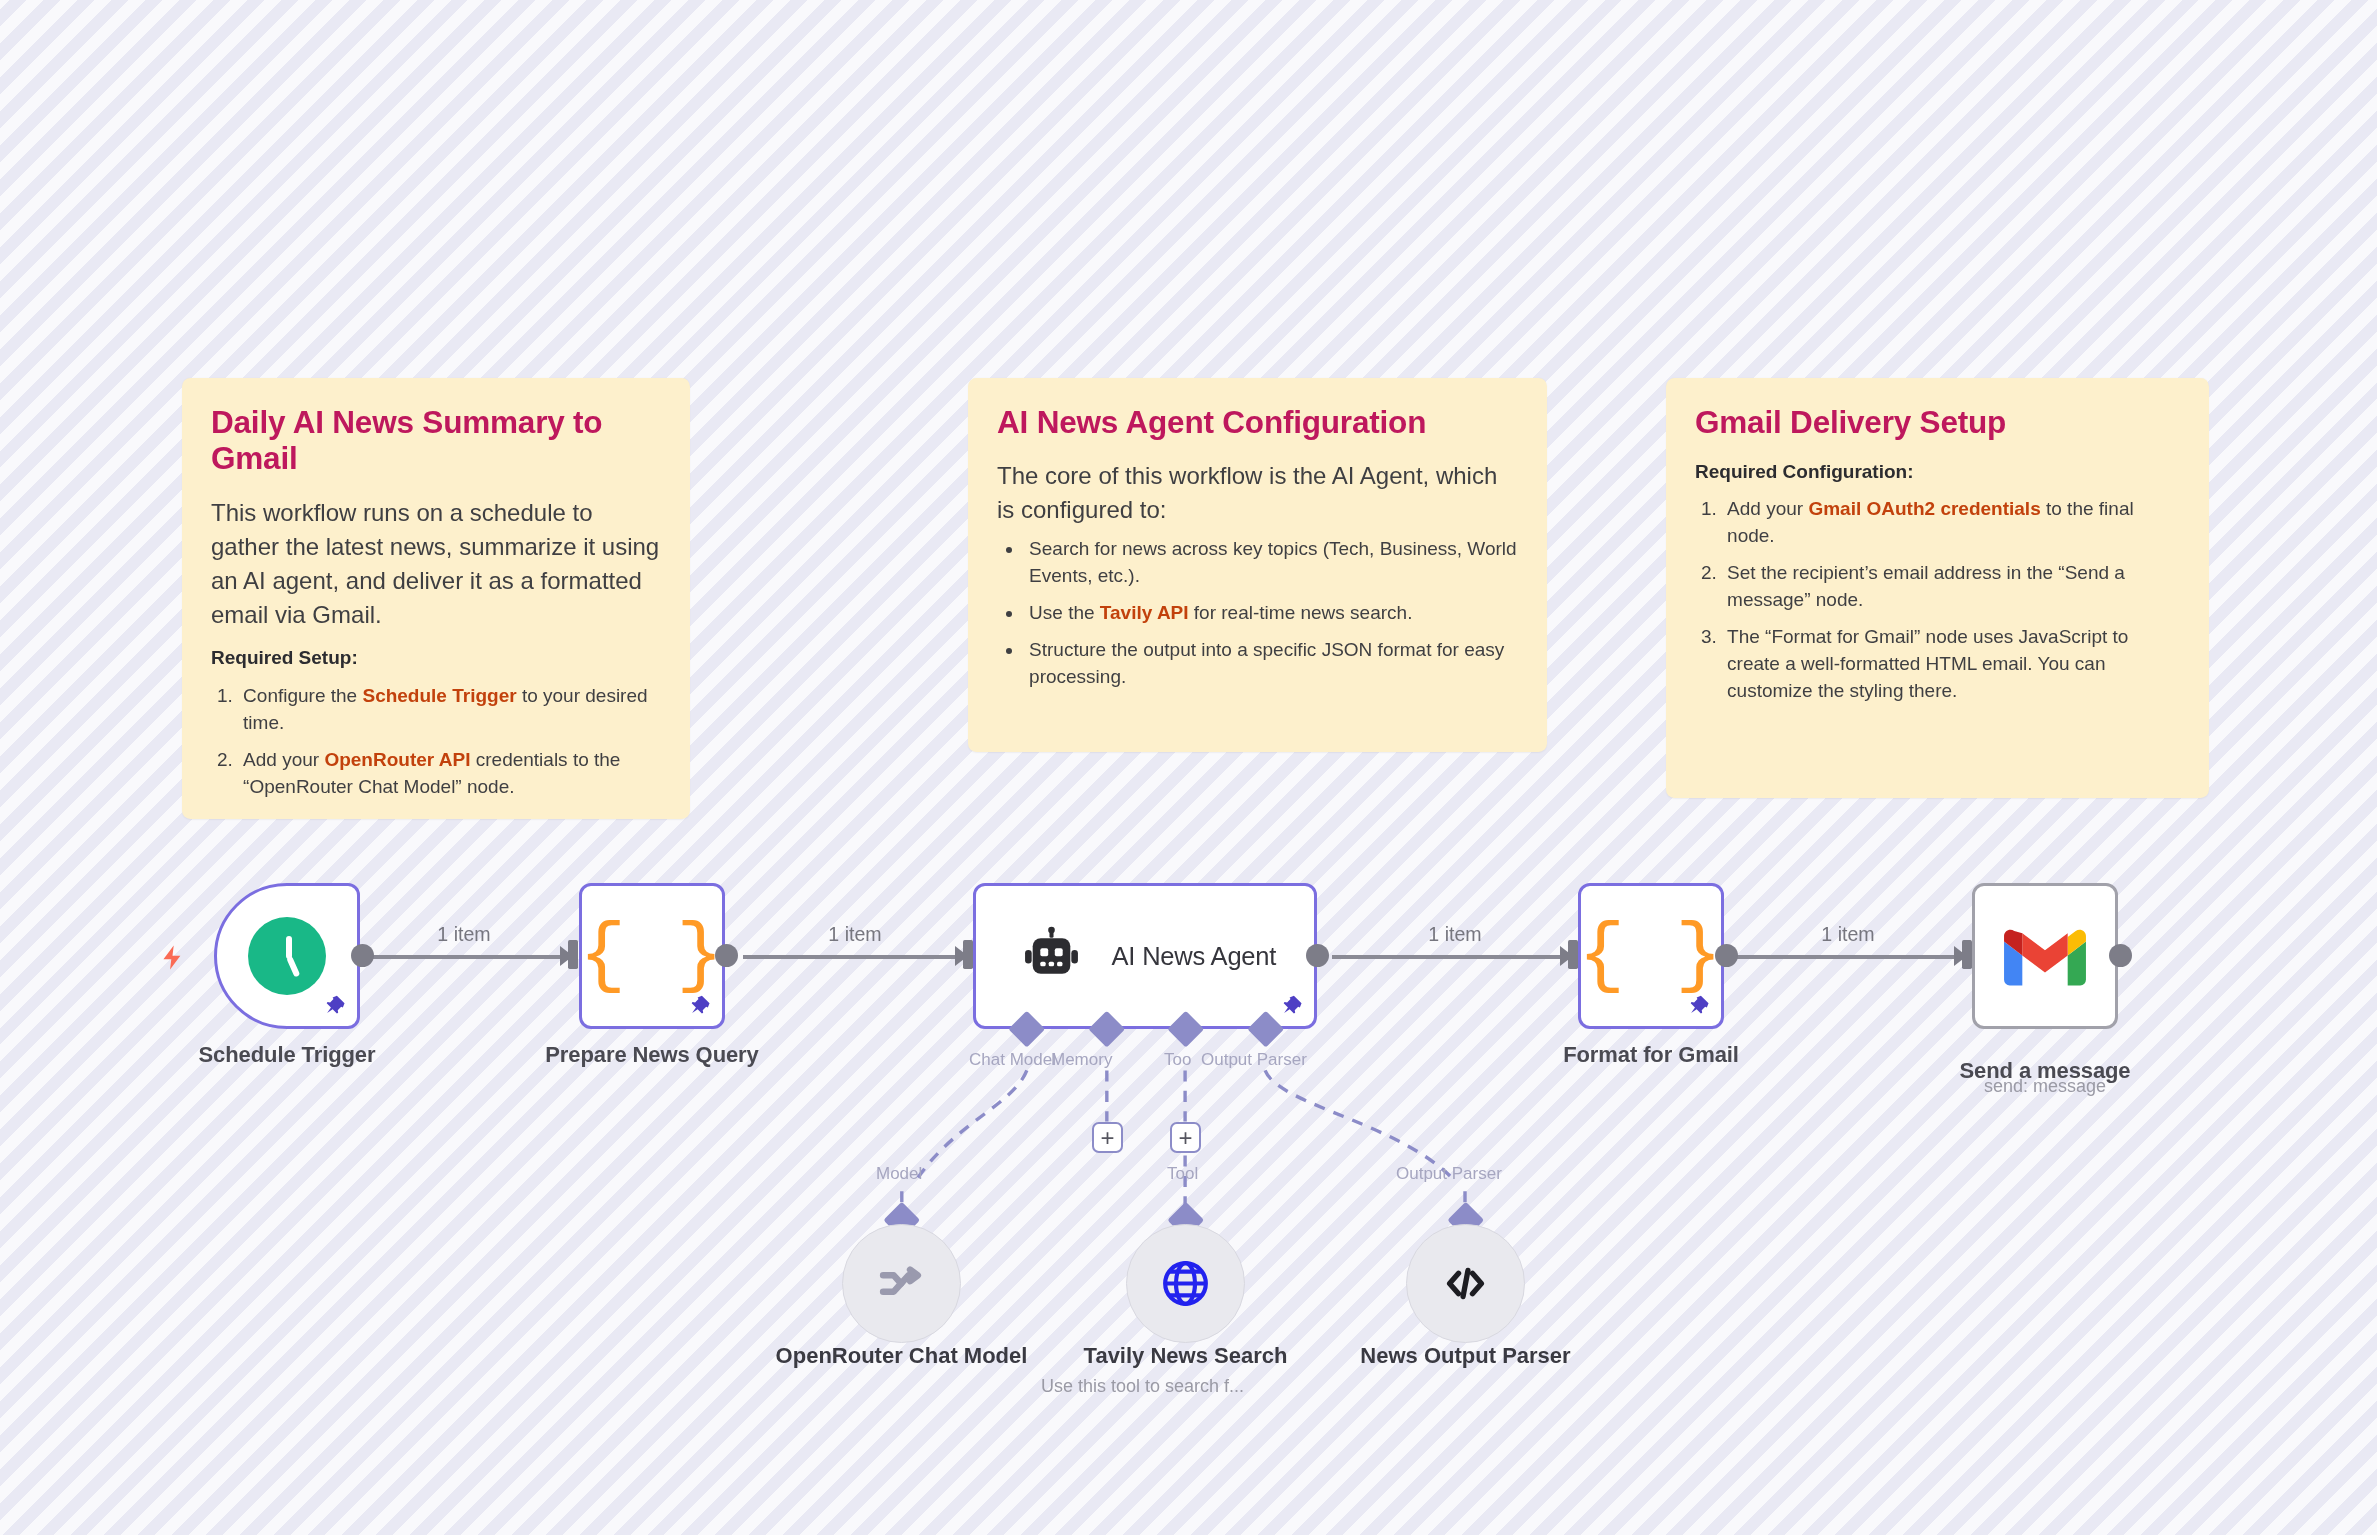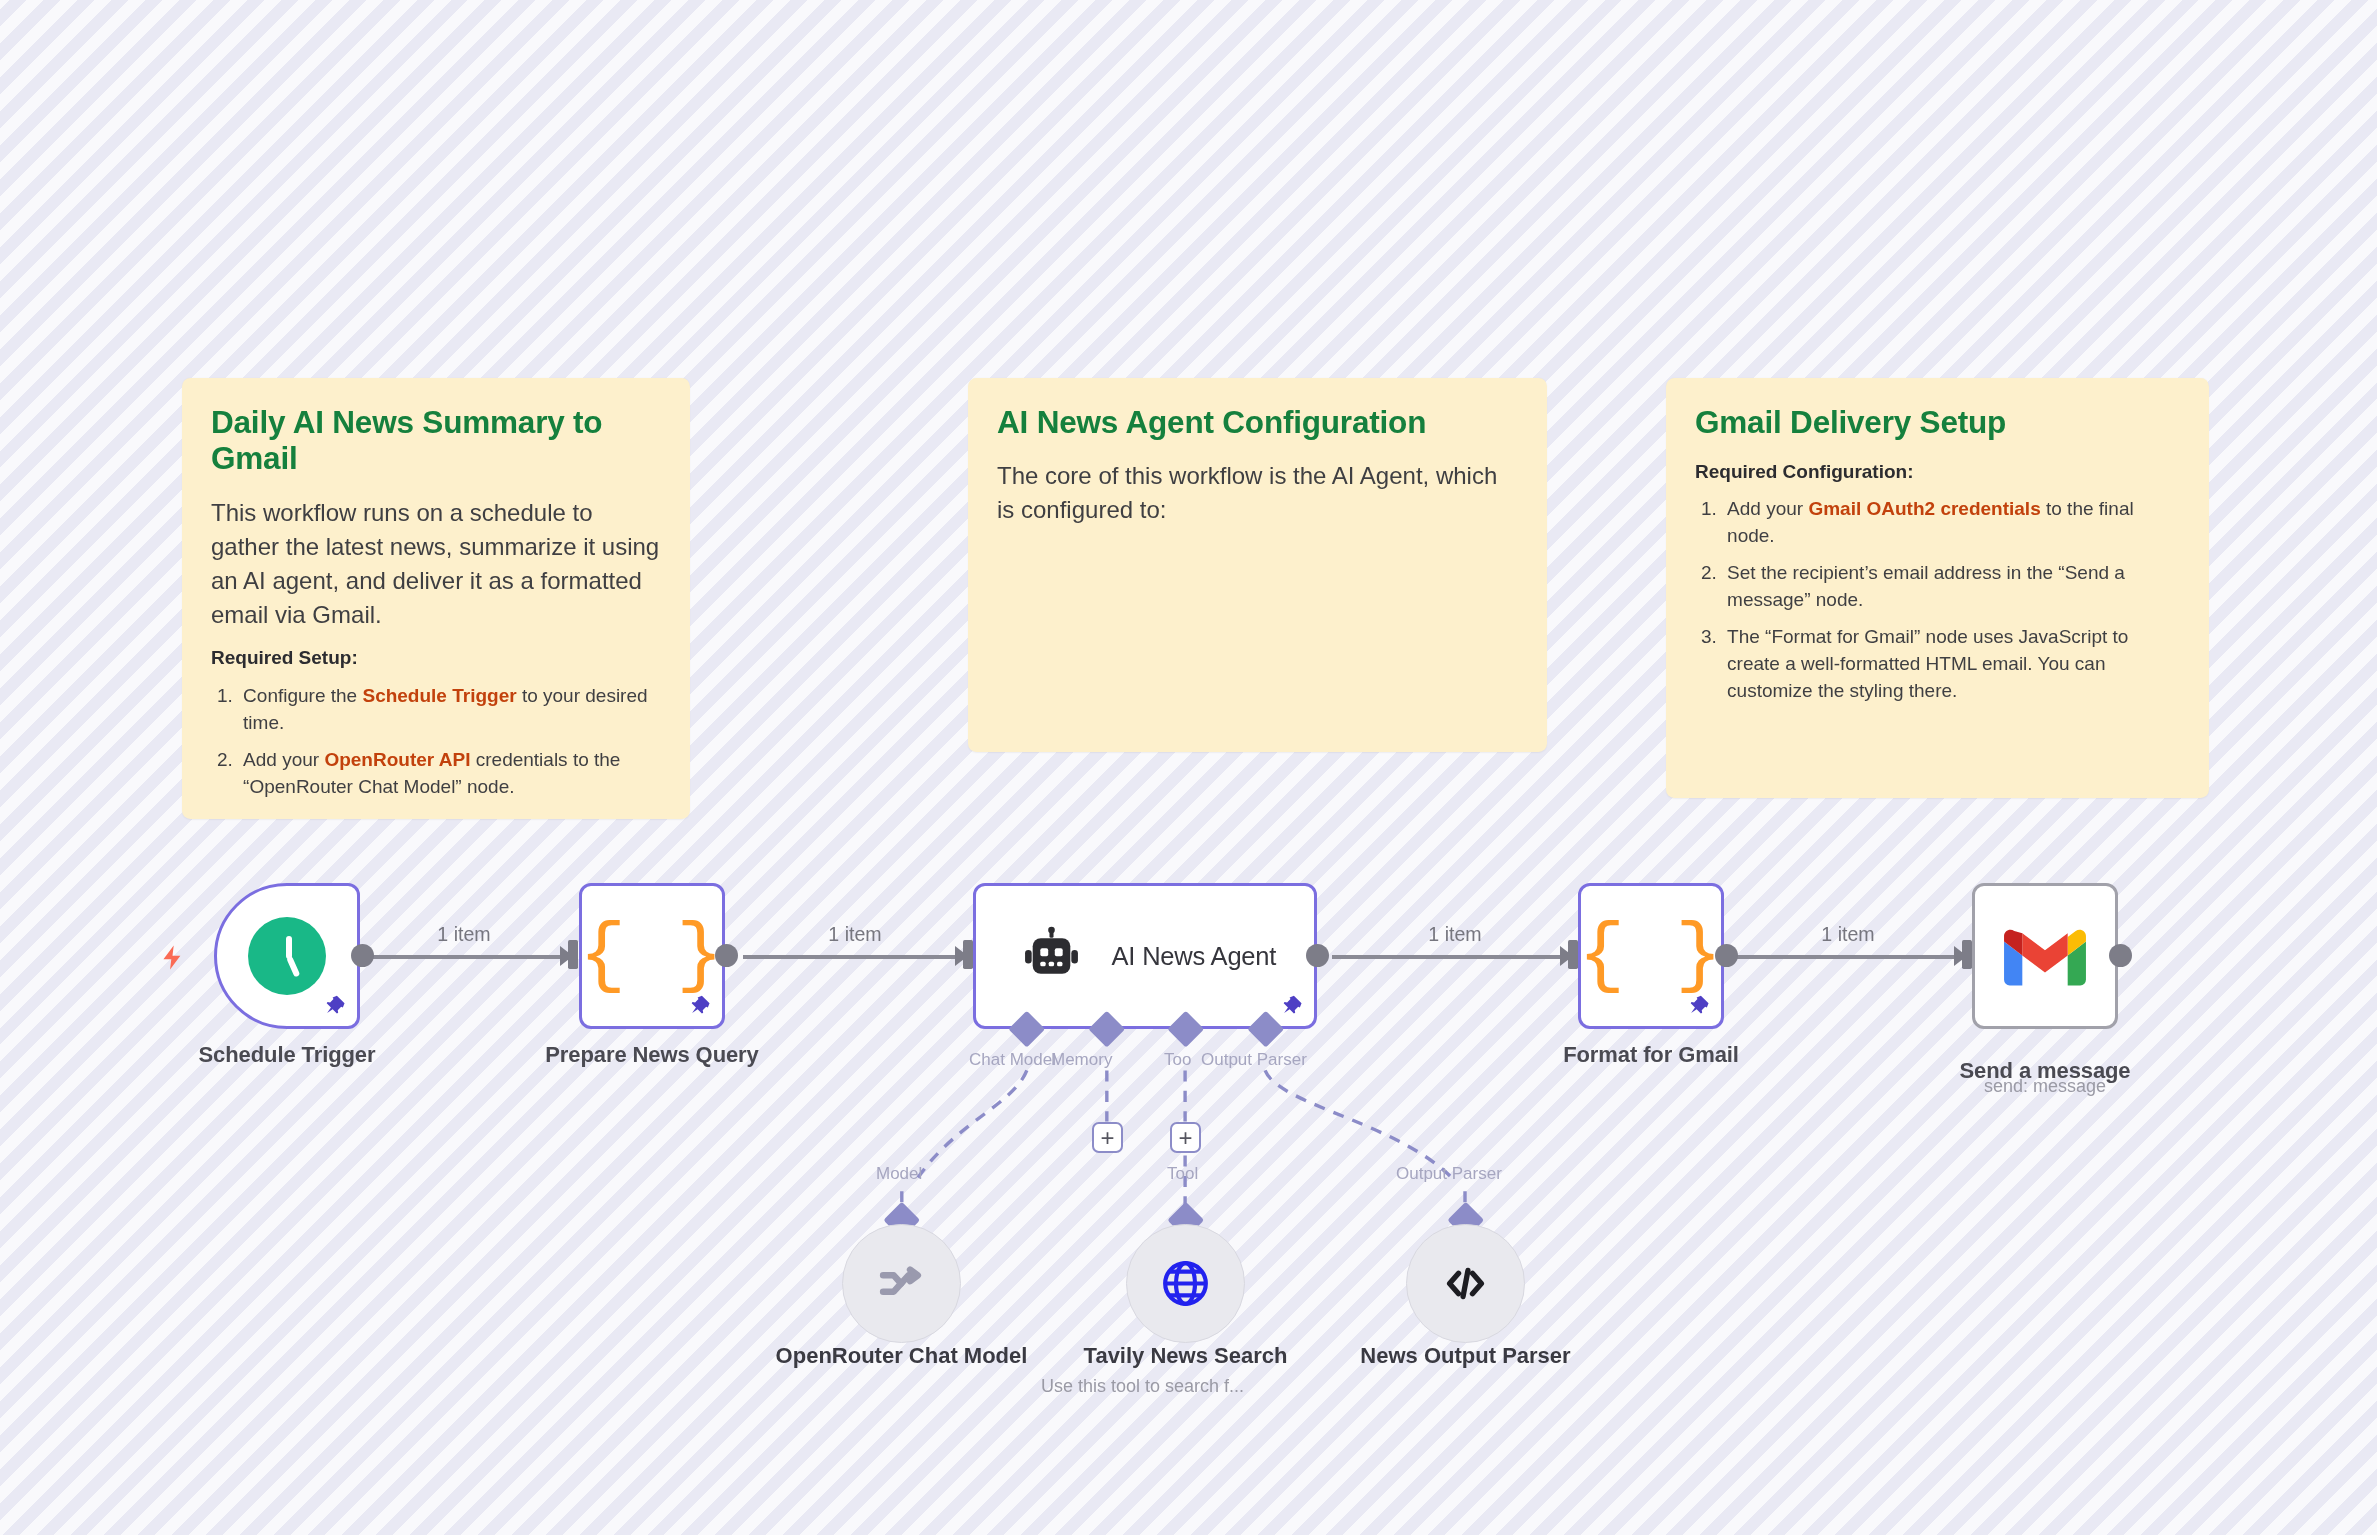--- a/index.html
+++ b/index.html
@@ -26,21 +26,21 @@
     background: #fdf0cc;
     border-radius: 8.5px;
     padding: 25.5px 29px 22px 29px;
     color: #3f3f42;
     box-shadow: 0 0.9px 1.7px rgba(0,0,0,0.05);
   }
   .sticky h2 {
     font-size: 31.5px;
     font-weight: 700;
     line-height: 1.16;
-    color: #15803d;
+    color: #be185d;
     margin-bottom: 19px;
     letter-spacing: -0.2px;
   }
   .sticky p {
     font-size: 24px;
     line-height: 1.42;
     color: #3f3f42;
     margin-bottom: 13.6px;
   }
   .sticky p.tight { margin-bottom: 8.5px; }
@@ -276,20 +276,25 @@
   <div class="strong-lead">Required Setup:</div>
   <ol>
     <li>Configure the <b>Schedule Trigger</b> to your desired time.</li>
     <li>Add your <b>OpenRouter API</b> credentials to the “OpenRouter Chat Model” node.</li>
   </ol>
 </div>
 
 <div class="sticky" id="sticky-2">
   <h2>AI News Agent Configuration</h2>
   <p class="tight">The core of this workflow is the AI Agent, which is configured to:</p>
+  <ul>
+    <li>Search for news across key topics (Tech, Business, World Events, etc.).</li>
+    <li>Use the <b>Tavily API</b> for real-time news search.</li>
+    <li>Structure the output into a specific JSON format for easy processing.</li>
+  </ul>
 </div>
 
 <div class="sticky" id="sticky-3">
   <h2>Gmail Delivery Setup</h2>
   <div class="strong-lead">Required Configuration:</div>
   <ol>
     <li>Add your <b>Gmail OAuth2 credentials</b> to the final node.</li>
     <li>Set the recipient’s email address in the “Send a message” node.</li>
     <li>The “Format for Gmail” node uses JavaScript to create a well-formatted HTML email. You can customize the styling there.</li>
   </ol>

